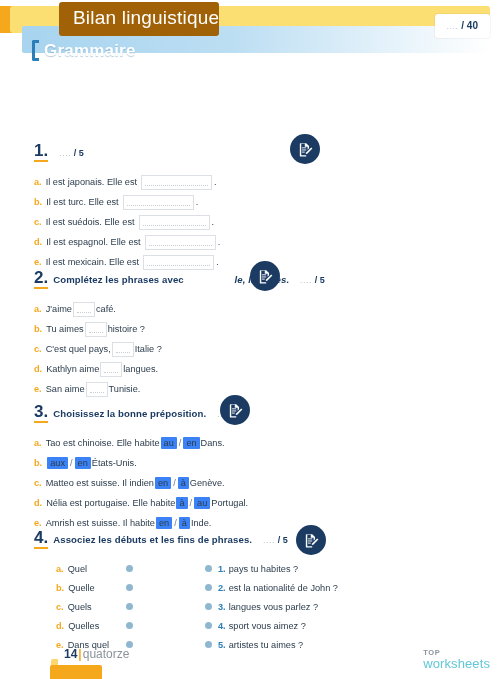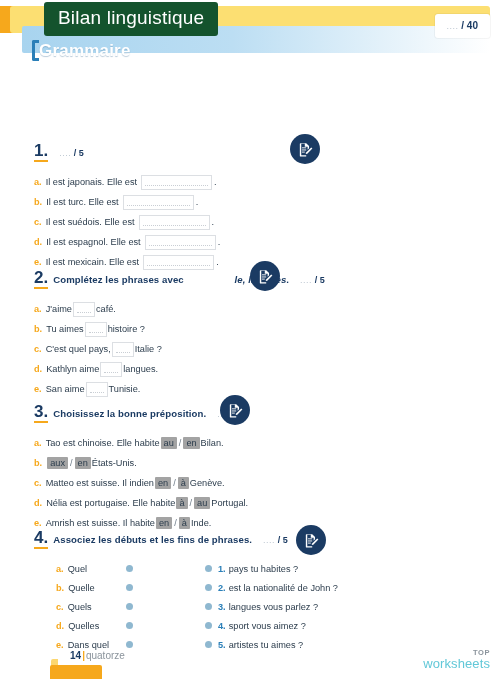--- a/index.html
+++ b/index.html
@@ -35,27 +35,27 @@
   }
   .band-blue {
     position: absolute;
     left: 22px; top: 26px;
     width: 468px; height: 27px;
     background: linear-gradient(to right, #a8d4ef 0%, #bcdef3 45%, #ffffff 100%);
     border-radius: 2px;
   }
   .title-box {
     position: absolute;
-    left: 44px; top: 2px;
-    background: #14532d;
+    left: 59px; top: 2px;
+    background: #a16207;
     color: #ffffff;
     font-size: 19px;
     font-weight: normal;
     letter-spacing: 0.2px;
-    padding: 5px 14px 7px 14px;
+    padding: 5px 0 7px 14px;
     border-radius: 3px;
     z-index: 4;
     white-space: nowrap;
   }
   .score-box {
     position: absolute;
     right: 10px; top: 14px;
     background: #ffffff;
     border-radius: 3px;
     padding: 6px 12px 7px 12px;
@@ -67,20 +67,21 @@
   }
   .score-box .dots { color: #b9c4cf; letter-spacing: 0.5px; font-size: 9px; }
   .score-box .tot { font-weight: bold; color: #1b3b63; }
 
   .section-label {
     position: absolute;
     left: 32px; top: 40px;
     z-index: 6;
     display: flex;
     align-items: center;
+    gap: 5px;
   }
   .section-bracket {
     width: 7px; height: 21px;
     border-left: 3px solid #2a7fb8;
     border-top: 3px solid #2a7fb8;
     border-bottom: 3px solid #2a7fb8;
     border-radius: 2px 0 0 2px;
   }
   .section-name {
     color: #ffffff;
@@ -192,21 +193,21 @@
   }
   .blank-sm::after {
     content: "";
     position: absolute;
     left: 3px; right: 3px; bottom: 3px;
     border-bottom: 1px dotted #c9ced4;
   }
 
   
   .opt {
-    background: #a3a3a3;
+    background: #3b82f6;
     color: #2b3c4c;
     padding: 1px 3px;
     margin: 0 1px;
     border-radius: 1px;
   }
   .slash { color: #6d7b88; margin: 0 1px; }
 
   
   .match-wrap { margin-top: 8px; position: relative; }
   .match-row {
@@ -248,32 +249,32 @@
   }
   .page-tab-small {
     position: absolute;
     left: 51px; bottom: 0;
     width: 7px; height: 20px;
     background: #fcd770;
     border-radius: 2px 0 0 0;
   }
   .page-label {
     position: absolute;
-    left: 70px; bottom: 18px;
-    font-size: 10px;
+    left: 64px; bottom: 18px;
+    font-size: 12px;
     white-space: nowrap;
   }
   .page-label .pnum { color: #1b3b63; font-weight: bold; }
   .page-label .pipe { color: #f6a81c; font-weight: bold; margin: 0 1px; }
   .page-label .pword { color: #8b949c; }
 
   .logo {
     position: absolute;
     right: 10px; bottom: 8px;
-    text-align: right;
+    text-align: left;
     line-height: 1.05;
   }
   .logo-top {
     font-size: 7.5px;
     color: #8b949c;
     letter-spacing: 0.6px;
     font-weight: bold;
   }
   .logo-main {
     font-size: 13px;
@@ -425,21 +426,21 @@
         </svg>
       </span>
     </div>
     <div class="items">
       <div class="item">
         <span class="marker">a.</span>
         <span class="sentence">Tao est chinoise. Elle habite</span>
         <span class="opt">au</span>
         <span class="slash">/</span>
         <span class="opt">en</span>
-        <span class="sentence">Bilan.</span>
+        <span class="sentence">Dans.</span>
       </div>
       <div class="item">
         <span class="marker">b.</span>
         <span class="opt">aux</span>
         <span class="slash">/</span>
         <span class="opt">en</span>
         <span class="sentence">États-Unis.</span>
       </div>
       <div class="item">
         <span class="marker">c.</span>

